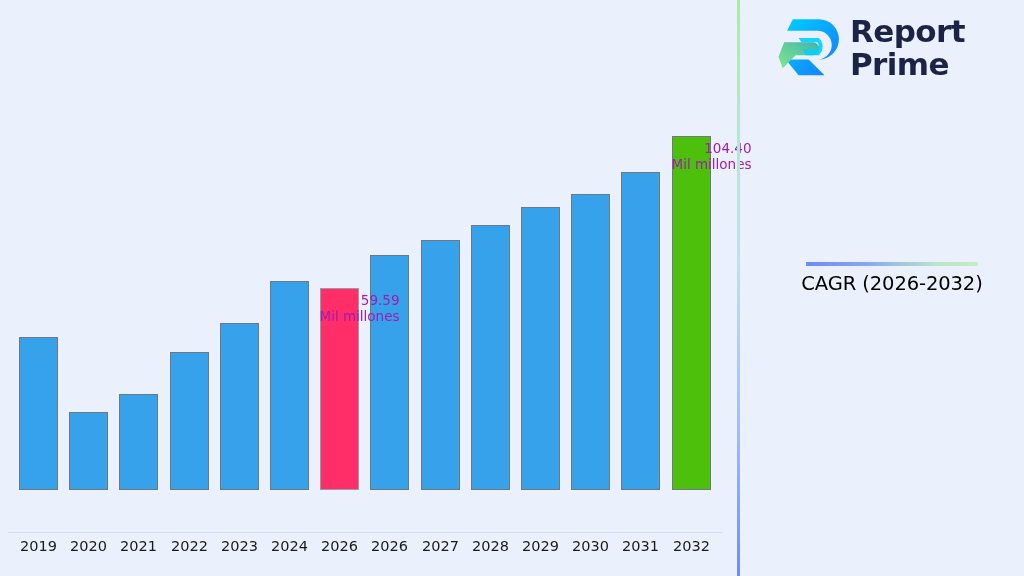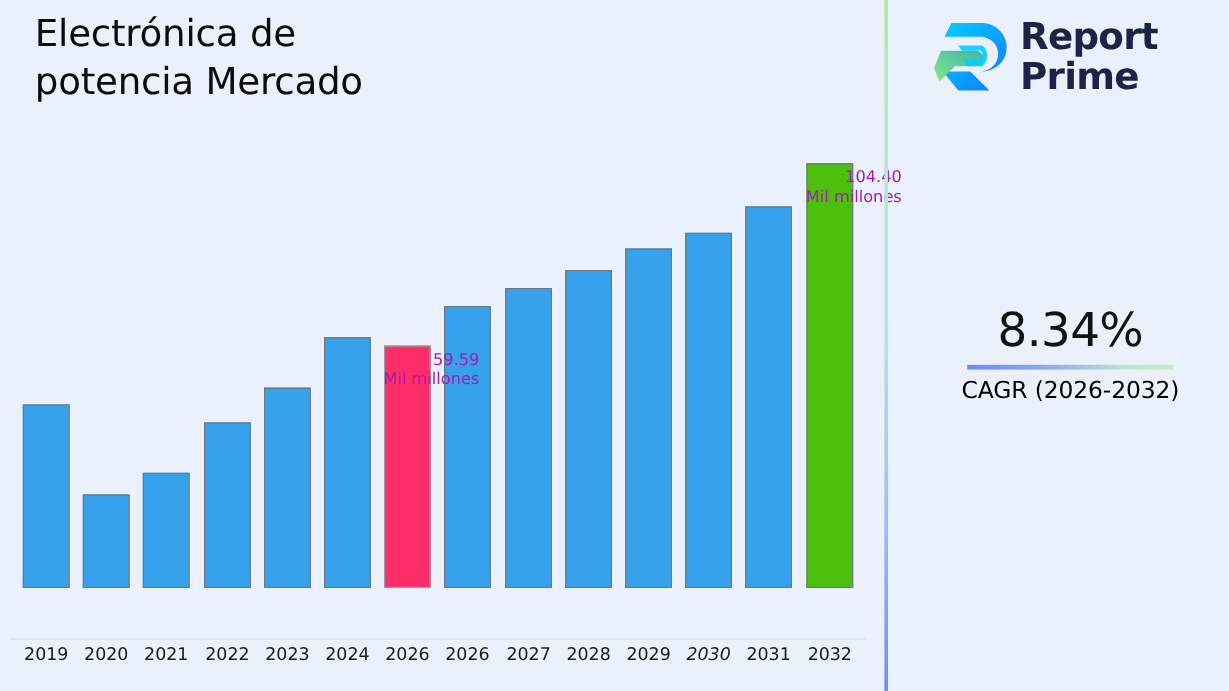--- a/index.html
+++ b/index.html
@@ -146,22 +146,20 @@
     text-align: center;
     font-size: 14.5px;
     color: #1a1a1a;
   }
 </style>
 </head>
 <body>
 
 <div id="root">
 
-  <div class="title">Electrónica de
-potencia Mercado</div>
 
   <div class="chart">
     <div class="plot">
       <div class="axis-line"></div>
       <div id="bars">
           <div class="bar blue" style="left: 19px; width: 39px; height: 153px;"></div>
           <div class="bar blue" style="left: 69px; width: 39px; height: 78px;"></div>
           <div class="bar blue" style="left: 119px; width: 39px; height: 96px;"></div>
           <div class="bar blue" style="left: 170px; width: 39px; height: 138px;"></div>
           <div class="bar blue" style="left: 220px; width: 39px; height: 167px;"></div>
@@ -187,21 +185,21 @@
         <div class="tick" style="left: 60px; width: 57px;">2020</div>
         <div class="tick" style="left: 110px; width: 57px;">2021</div>
         <div class="tick" style="left: 161px; width: 57px;">2022</div>
         <div class="tick" style="left: 211px; width: 57px;">2023</div>
         <div class="tick" style="left: 261px; width: 57px;">2024</div>
         <div class="tick" style="left: 311px; width: 57px;">2026</div>
         <div class="tick" style="left: 361px; width: 57px;">2026</div>
         <div class="tick" style="left: 412px; width: 57px;">2027</div>
         <div class="tick" style="left: 462px; width: 57px;">2028</div>
         <div class="tick" style="left: 512px; width: 57px;">2029</div>
-        <div class="tick" style="left: 562px; width: 57px; font-style: italic;">2030</div>
+        <div class="tick" style="left: 562px; width: 57px;">2030</div>
         <div class="tick" style="left: 612px; width: 57px;">2031</div>
         <div class="tick" style="left: 663px; width: 57px;">2032</div>
       </div>
   </div>
 
   <div class="divider"></div>
 
   <div class="logo-wrap">
     <svg class="logo-mark" viewBox="0 0 100 100">
       <defs>
@@ -216,18 +214,17 @@
       </defs>
       <path d="M22 10 H58 A28 28 0 0 1 58 66 H44 L66 88 H30 L12 66 H56 A14 14 0 0 0 56 26 H14 Z" fill="url(#g1)"></path>
       <path d="M10 42 H50 A9 9 0 0 1 50 60 H26 L8 78 L2 62 Z" fill="url(#g2)" opacity="0.95"></path>
       <path d="M30 36 H58 A16 16 0 0 1 58 60 H40 L36 52 H56 A8 8 0 0 0 56 42 H34 Z" fill="#00cfff" opacity="0.9"></path>
     </svg>
     <div class="logo-text">Report
 Prime</div>
   </div>
 
   <div class="cagr-block">
-    <div class="cagr-value">8.34%</div>
     <div class="cagr-rule"></div>
     <div class="cagr-label">CAGR (2026-2032)</div>
   </div>
 
 </div>
 
 </body></html>

